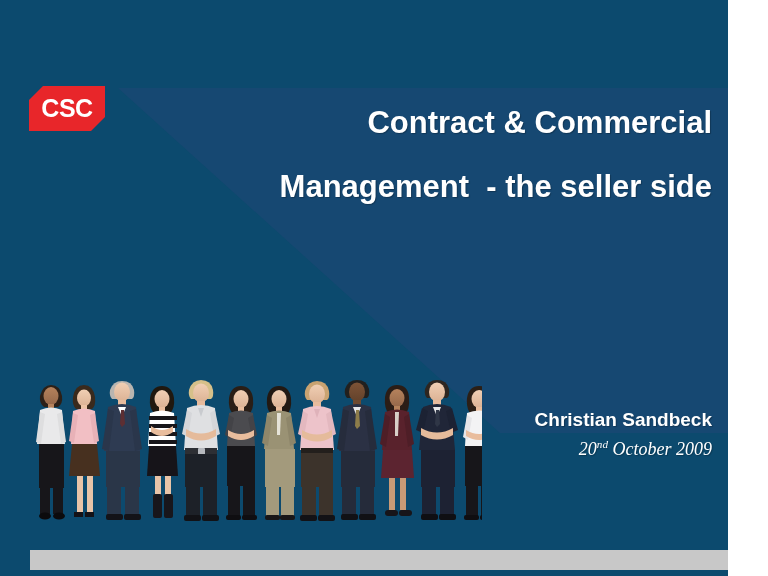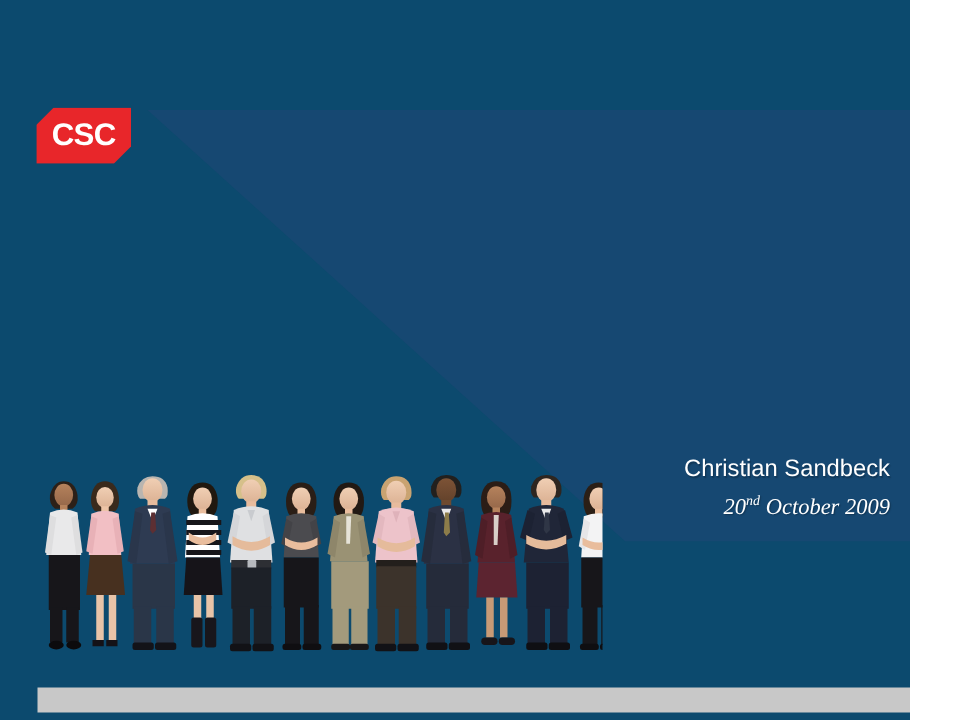--- a/index.html
+++ b/index.html
@@ -80,22 +80,23 @@
     position: absolute;
     left: 380px;
     top: 364px;
     width: 332px;
     text-align: right;
     color: #ffffff;
   }
   #author-name {
     font-size: 19px;
     line-height: 23px;
-    font-weight: normal;
+    font-weight: bold;
     text-shadow: 1px 1px 1px rgba(0,0,0,0.25);
+    margin-top: 44px;
   }
   #date-line {
     font-size: 18px;
     line-height: 22px;
     font-style: italic;
     margin-top: 7px;
     text-shadow: 1px 1px 1px rgba(0,0,0,0.25);
     font-family: Liberation Serif, serif;
   }
   #date-line sup {
@@ -129,20 +130,24 @@
 <div id="slide">
 
   <svg id="banner" viewBox="0 0 768 576" preserveAspectRatio="none" aria-hidden="true">
     <polygon points="118,88 738,88 738,433 500,433" fill="#164872"></polygon>
   </svg>
 
   <div id="logo">
     <span id="logo-text">CSC</span>
   </div>
 
+  <div id="title-block">
+    <div class="title-line" id="title-line-1">Contract &amp; Commercial</div>
+    <div class="title-line" id="title-line-2">Management  - the seller side</div>
+  </div>
 
   <div id="author-block">
     <div id="author-name">Christian Sandbeck</div>
     <div id="date-line"><span>20</span><sup>nd</sup><span> October 2009</span></div>
   </div>
 
   <svg id="people" viewBox="0 0 460 160" preserveAspectRatio="none" aria-hidden="true">
     <defs>
       <linearGradient id="gskin" x1="0" y1="0" x2="0" y2="1">
         <stop offset="0" stop-color="#f0cfb4"></stop>

